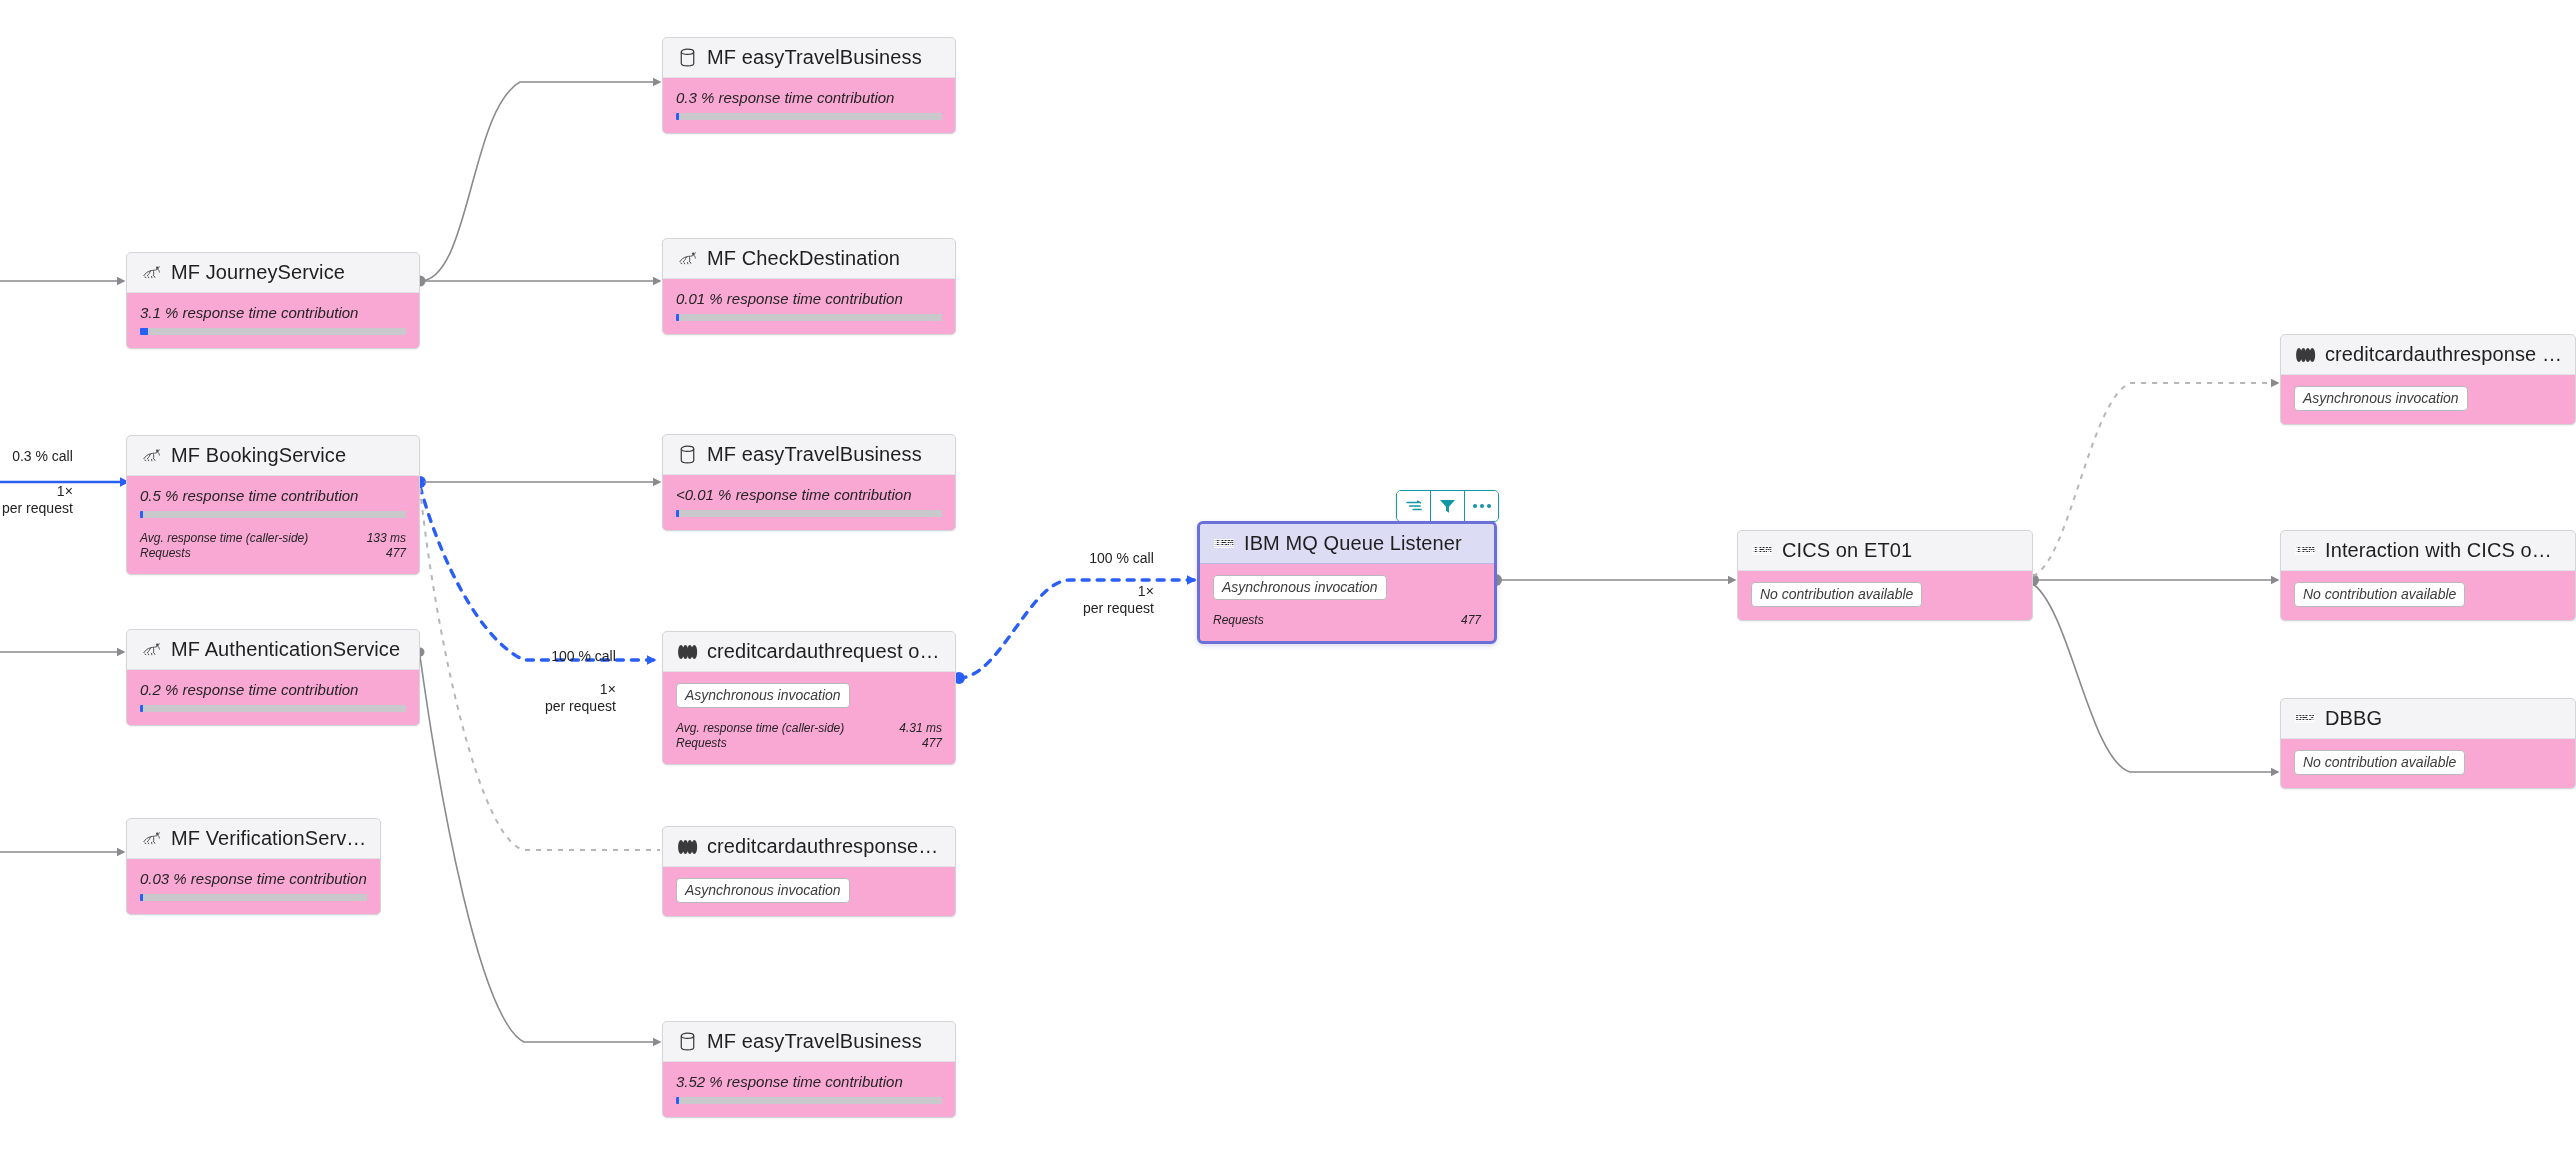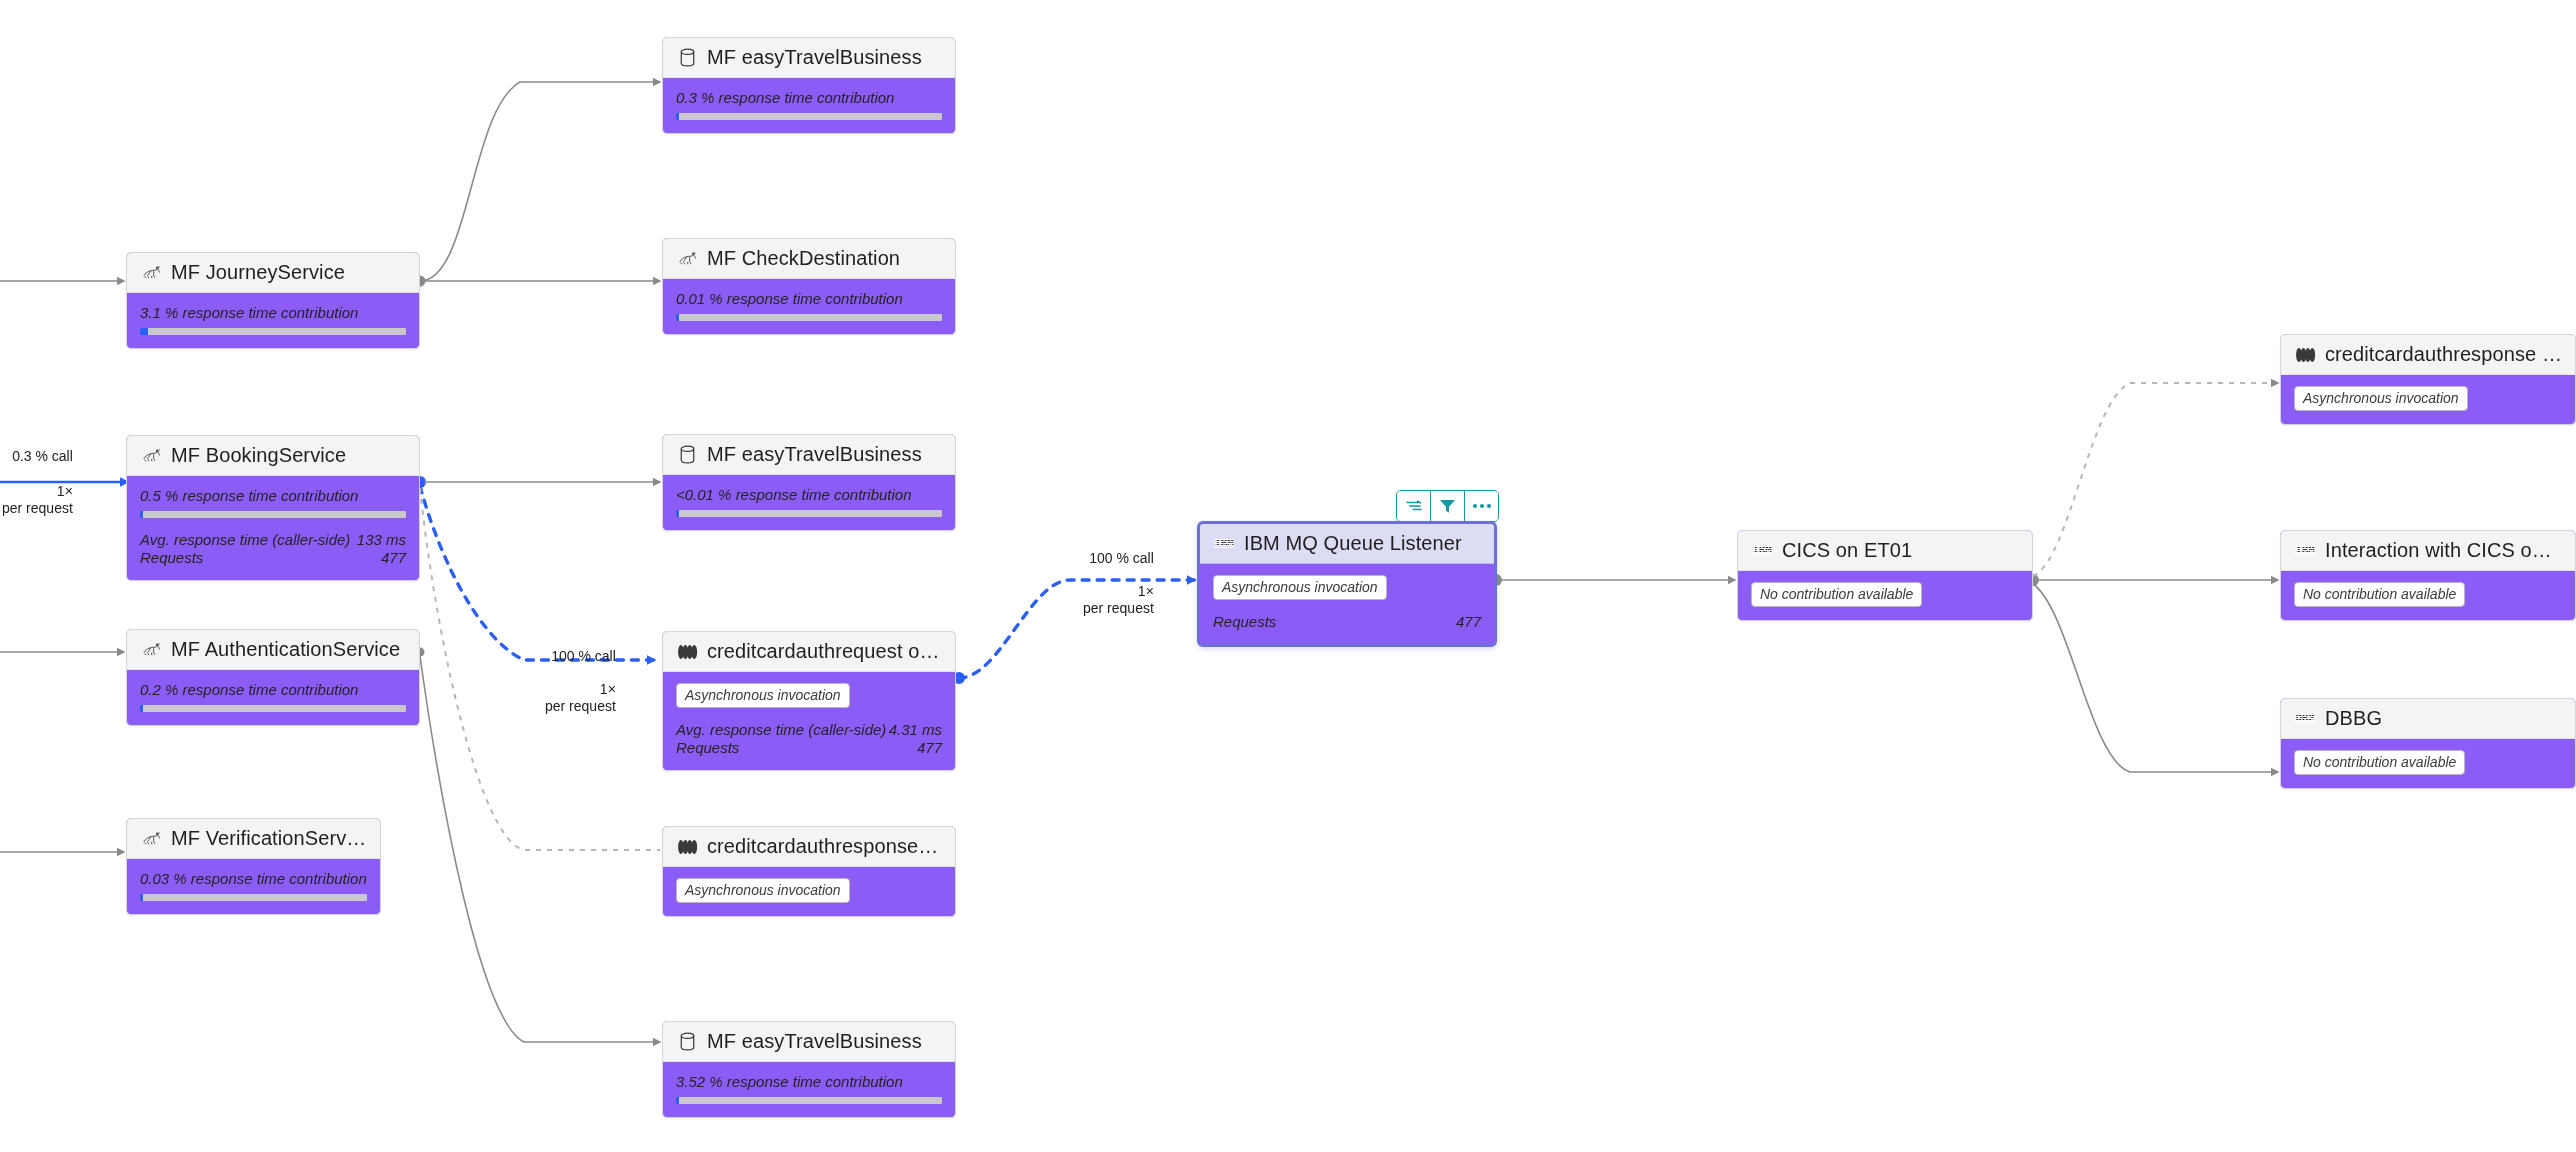--- a/index.html
+++ b/index.html
@@ -20,21 +20,21 @@
     position:absolute;
     left:0;top:0;
     width:2576px;height:1152px;
     pointer-events:none;
   }
 
   
   .node{
     position:absolute;
     box-sizing:border-box;
-    background:#8b5cf6;
+    background:#f9a8d4;
     border:1px solid #d5d5d7;
     border-radius:5px;
     box-shadow:0 1px 2px rgba(0,0,0,.06);
     overflow:hidden;
   }
   .node.selected{
     border:3px solid #6b6fd8;
     border-radius:6px;
     box-shadow:0 2px 5px rgba(80,80,180,.22);
   }
@@ -85,21 +85,21 @@
     left:0;top:0;bottom:0;
     background:#2a5ff5;
     min-width:2px;
   }
   .kv-table{
     margin-top:13px;
     width:100%;
     border-collapse:collapse;
   }
   .kv-table td{
-    font-size:15px;
+    font-size:12px;
     color:#242424;
     padding:0 0 1px 0;
     white-space:nowrap;
   }
   .kv-table td.val{
     text-align:right;
   }
   .tag{
     display:inline-block;
     border:1px solid #b9b9bd;

